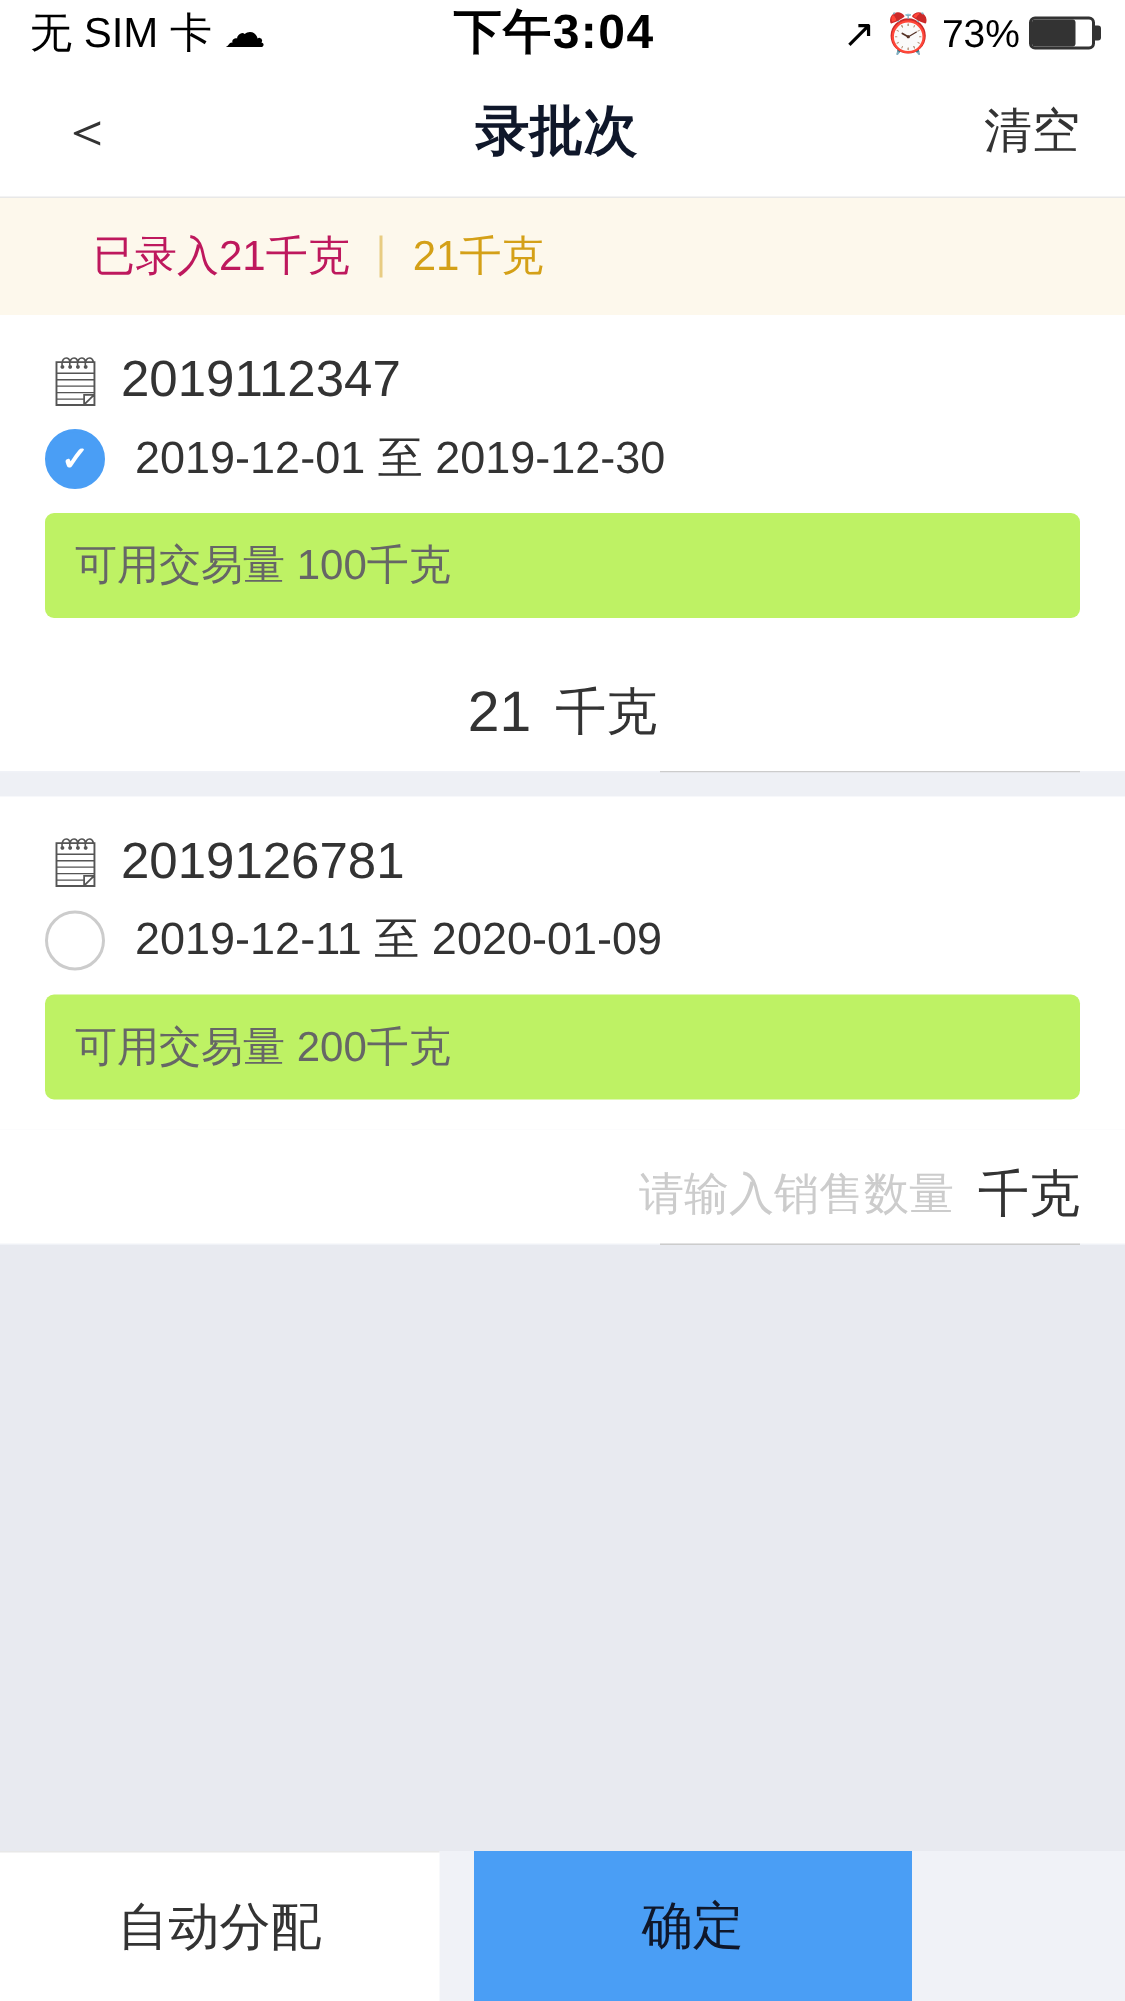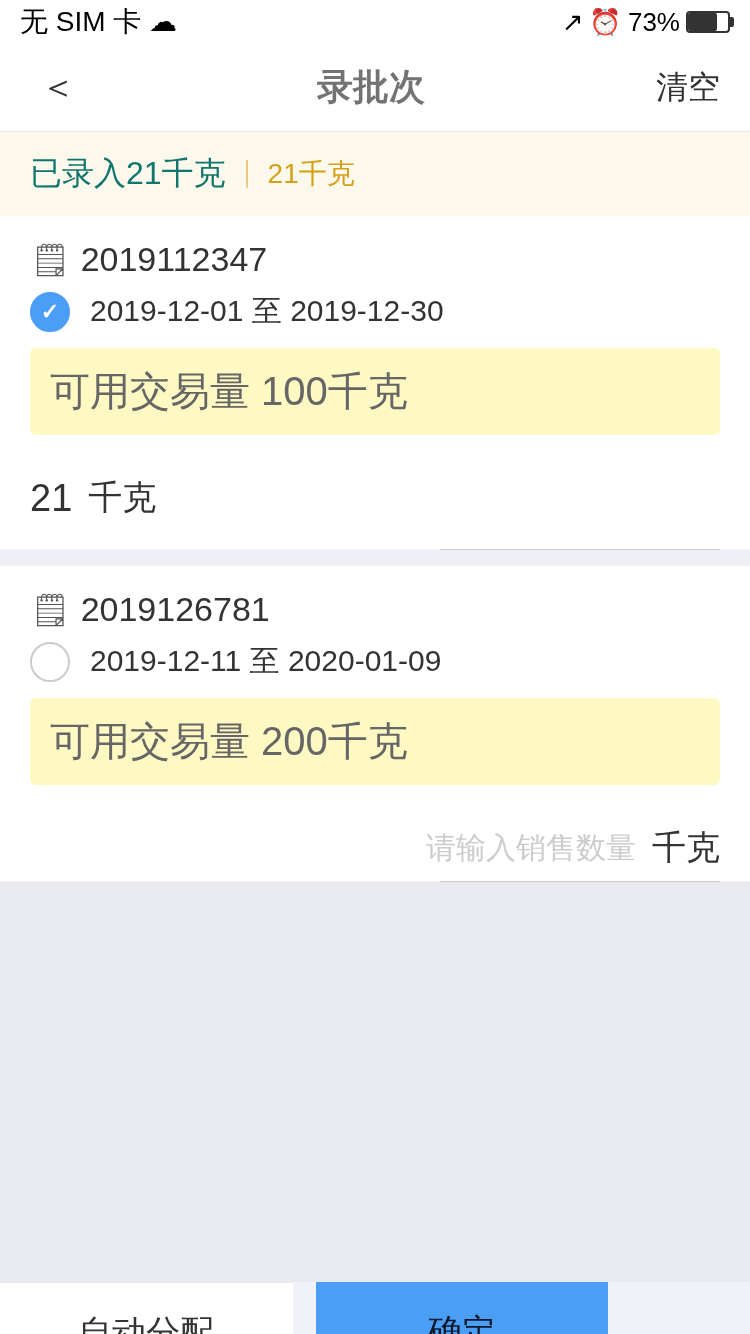--- a/index.html
+++ b/index.html
@@ -82,39 +82,40 @@
     }
     .nav-back {
       font-size: 36px;
       color: #333;
       cursor: pointer;
       padding: 10px;
     }
     .nav-title {
       font-size: 36px;
       font-weight: 600;
-      color: #737373;
+      color: #0f172a;
     }
     .nav-clear {
       font-size: 32px;
       color: #333;
       cursor: pointer;
     }
 
     
     .summary-bar {
       background: #fdf8ec;
       padding: 20px 30px;
       display: flex;
       align-items: center;
       gap: 20px;
     }
     .summary-text {
-      font-size: 32px;
-      color: #0f766e;
+      font-size: 28px;
+      color: #be185d;
+      margin-left: 32px;
     }
     .summary-divider {
       width: 2px;
       height: 28px;
       background: #d4a017;
       opacity: 0.5;
     }
     .summary-amount {
       font-size: 28px;
       color: #d4a017;
@@ -166,34 +167,34 @@
       content: '✓';
       color: #fff;
       font-size: 22px;
       font-weight: bold;
     }
     .batch-date {
       font-size: 30px;
       color: #333;
     }
     .batch-quota {
-      background: #fef9c3;
+      background: #bef264;
       border-radius: 6px;
       padding: 16px 20px;
-      font-size: 40px;
+      font-size: 28px;
       color: #666;
       margin-left: 0;
     }
 
     
     .quantity-row {
       display: flex;
       align-items: center;
-      justify-content: flex-start;
-      padding: 20px 30px 28px 30px;
+      justify-content: center;
+      padding: 20px 30px 16px 30px;
       background: #fff;
     }
     .quantity-value {
       font-size: 38px;
       color: #333;
       font-weight: 400;
     }
     .quantity-unit {
       font-size: 34px;
       color: #333;
@@ -274,20 +275,21 @@
       margin-left: 23px;
     }
   </style>
 </head>
 <body>
 
 <div class="status-bar">
   <div class="status-left">
     <span>无 SIM 卡 ☁</span>
   </div>
+  <div class="status-center">下午3:04</div>
   <div class="status-right">
     <span>↗</span>
     <span>⏰</span>
     <span>73%</span>
     <span class="battery-icon">
       <span class="battery-fill"></span>
     </span>
   </div>
 </div>
 

